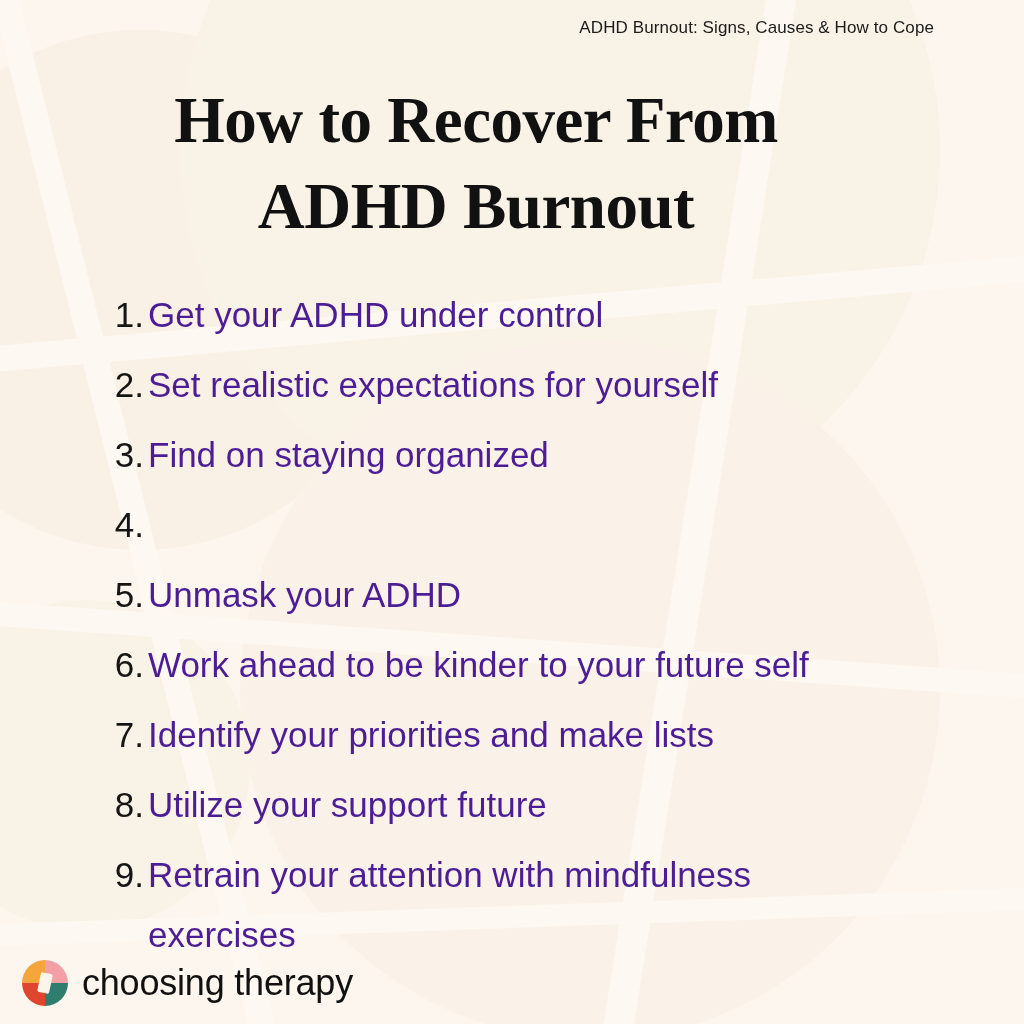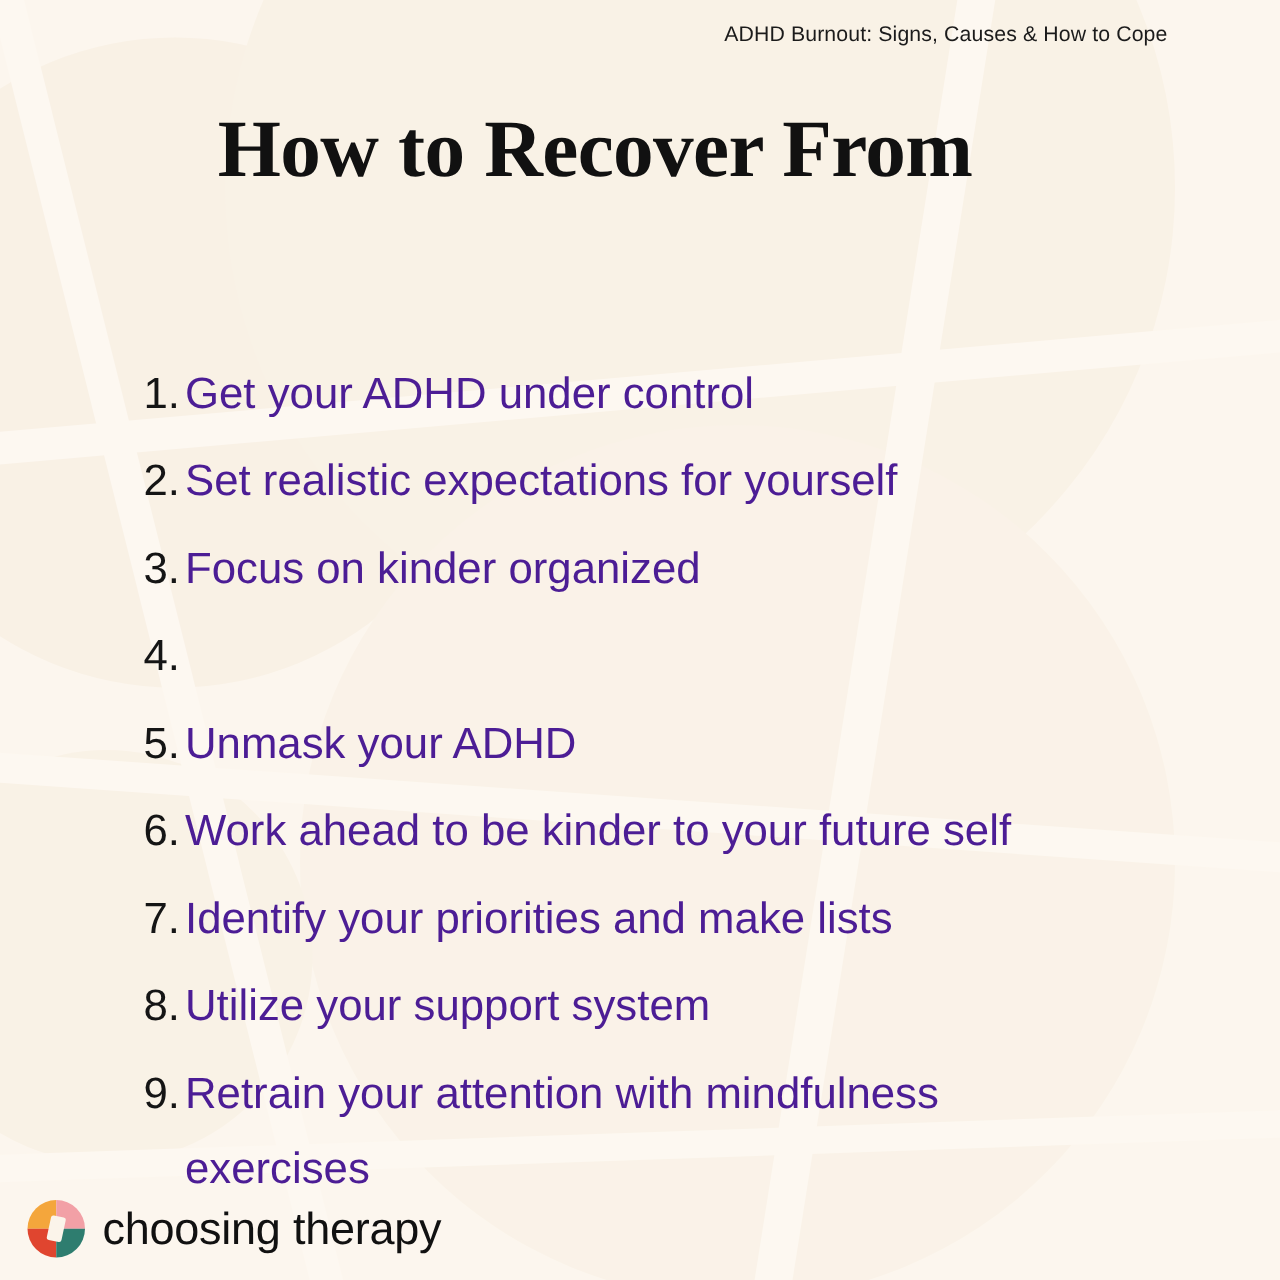--- a/index.html
+++ b/index.html
@@ -179,53 +179,54 @@
     <div class="stripe stripe-h3"></div>
     <div class="veil"></div>
   </div>
 
   <div class="content">
 
     <div class="source-line">ADHD Burnout: Signs, Causes &amp; How to Cope</div>
 
     <div class="title">
       <div>How to Recover From</div>
+      <div>ADHD Burnout</div>
     </div>
 
     <div class="list">
       <div class="list-item">
         <div class="num">1.</div>
         <div class="item-text">Get your ADHD under control</div>
       </div>
       <div class="list-item">
         <div class="num">2.</div>
         <div class="item-text">Set realistic expectations for yourself</div>
       </div>
       <div class="list-item">
         <div class="num">3.</div>
-        <div class="item-text">Focus on kinder organized</div>
+        <div class="item-text">Find on staying organized</div>
       </div>
       <div class="list-item">
         <div class="num">4.</div>
       </div>
       <div class="list-item">
         <div class="num">5.</div>
         <div class="item-text">Unmask your ADHD</div>
       </div>
       <div class="list-item">
         <div class="num">6.</div>
         <div class="item-text">Work ahead to be kinder to your future self</div>
       </div>
       <div class="list-item">
         <div class="num">7.</div>
         <div class="item-text">Identify your priorities and make lists</div>
       </div>
       <div class="list-item">
         <div class="num">8.</div>
-        <div class="item-text">Utilize your support system</div>
+        <div class="item-text">Utilize your support future</div>
       </div>
       <div class="list-item">
         <div class="num">9.</div>
         <div class="item-text">Retrain your attention with mindfulness exercises</div>
       </div>
     </div>
 
     <div class="footer">
       <div class="logo-mark">
         <div class="q-tl"></div>

